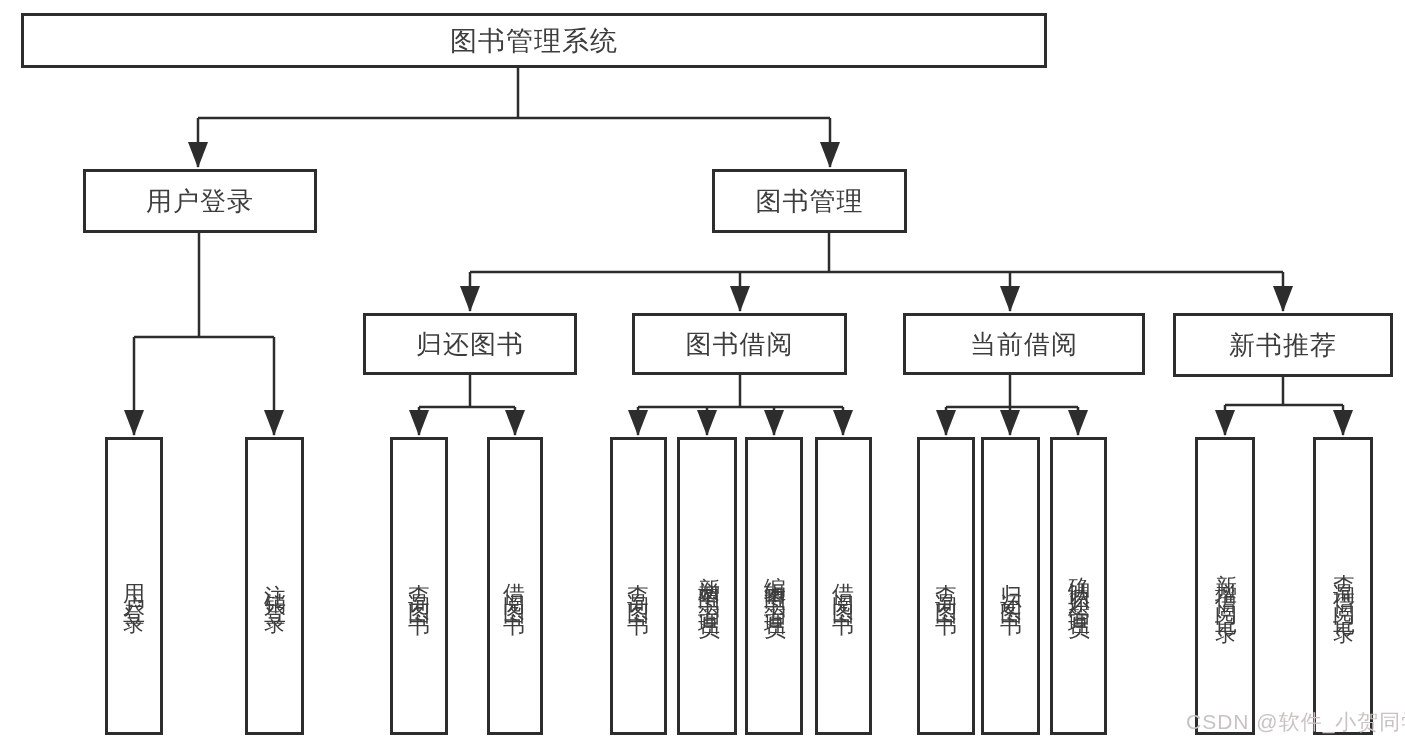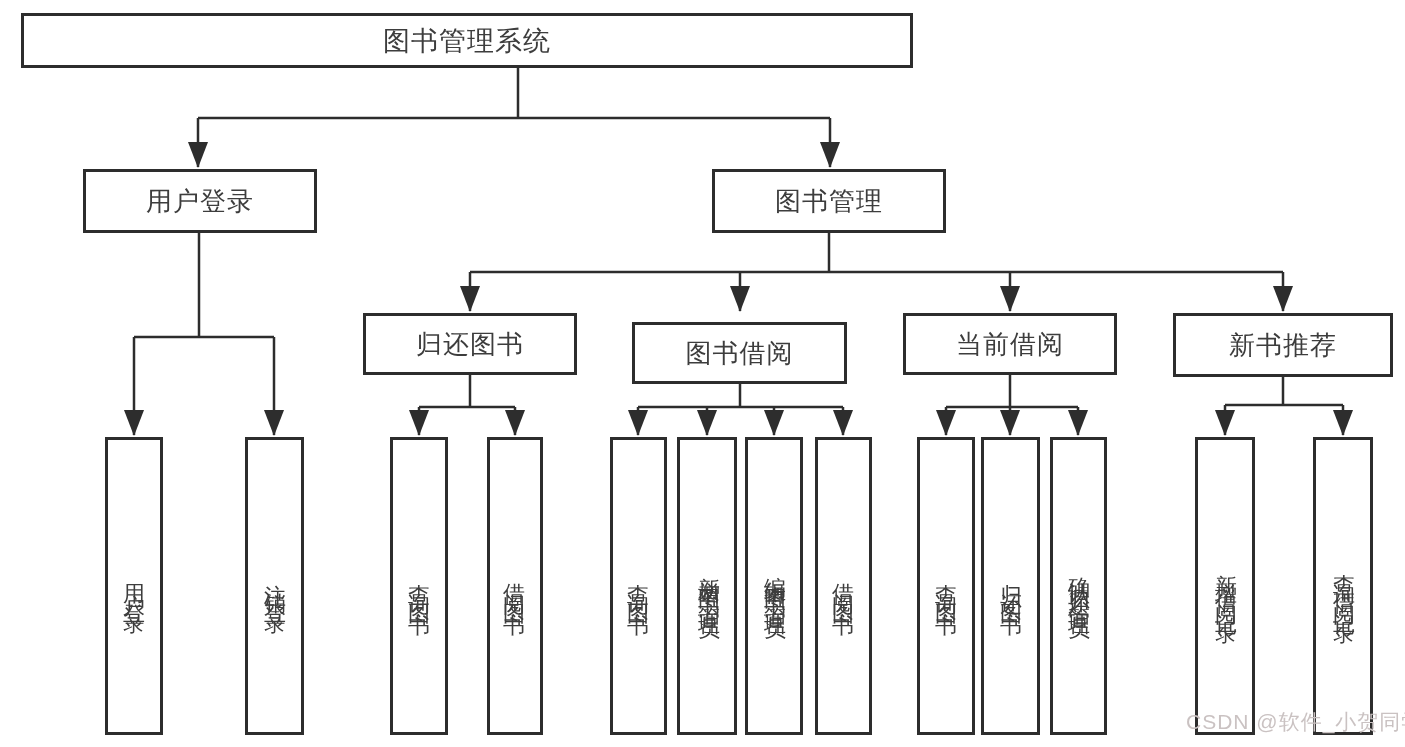--- a/index.html
+++ b/index.html
@@ -101,28 +101,28 @@
       <line x1="1078" y1="407" x2="1078" y2="435" marker-end="url(#arr)"></line>
     </g>
 
     <g stroke="#2d2d2d" stroke-width="2.5" fill="none">
       <path d="M1283,377 L1283,405 M1225,405 L1343,405"></path>
       <line x1="1225" y1="405" x2="1225" y2="435" marker-end="url(#arr)"></line>
       <line x1="1343" y1="405" x2="1343" y2="435" marker-end="url(#arr)"></line>
     </g>
   </svg>
 
-  <div class="box hbox" style="left:21px;top:13px;width:892px;height:55px;font-size:27px;">图书管理系统</div>
+  <div class="box hbox" style="left:21px;top:13px;width:1026px;height:55px;font-size:27px;">图书管理系统</div>
 
   <div class="box hbox" style="left:83px;top:169px;width:234px;height:64px;">用户登录</div>
-  <div class="box hbox" style="left:712px;top:169px;width:234px;height:64px;">图书管理</div>
+  <div class="box hbox" style="left:712px;top:169px;width:195px;height:64px;">图书管理</div>
 
   <div class="box hbox" style="left:363px;top:313px;width:214px;height:62px;">归还图书</div>
-  <div class="box hbox" style="left:632px;top:322px;width:215px;height:62px;">图书借阅</div>
-  <div class="box hbox" style="left:903px;top:313px;width:214px;height:62px;">当前借阅</div>
+  <div class="box hbox" style="left:632px;top:313px;width:215px;height:62px;">图书借阅</div>
+  <div class="box hbox" style="left:903px;top:313px;width:242px;height:62px;">当前借阅</div>
   <div class="box hbox" style="left:1173px;top:313px;width:220px;height:64px;">新书推荐</div>
 
   <div class="box vbox" style="left:105px;top:437px;width:58px;height:298px;">用户登录</div>
   <div class="box vbox" style="left:245px;top:437px;width:59px;height:298px;">注销登录</div>
 
   <div class="box vbox" style="left:390px;top:437px;width:58px;height:298px;">查询图书</div>
   <div class="box vbox" style="left:487px;top:437px;width:56px;height:298px;">借阅图书</div>
 
   <div class="box vbox" style="left:610px;top:437px;width:57px;height:298px;">查询图书</div>
   <div class="box vbox tight" style="left:677px;top:437px;width:60px;height:298px;">新增图书（管理员）</div>

